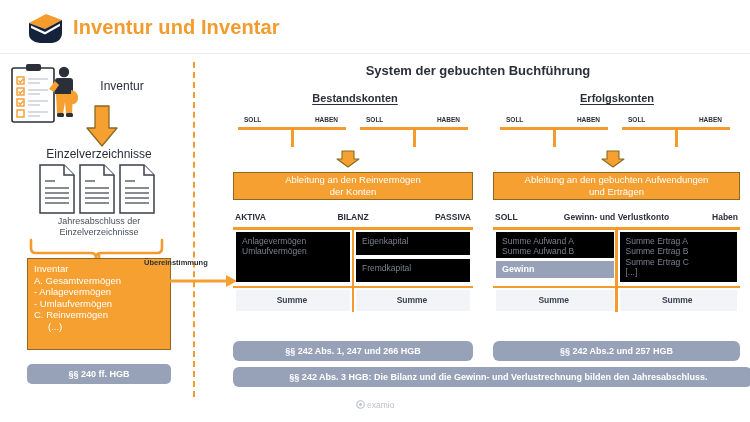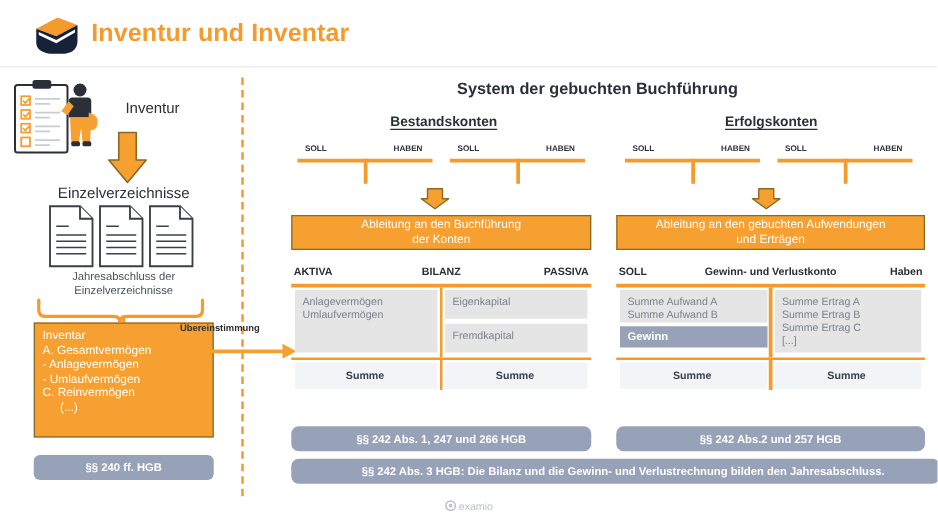--- a/index.html
+++ b/index.html
@@ -129,21 +129,21 @@
   .acct .hdr .c{left:50%;transform:translateX(-50%);font-weight:bold;}
   .acct .hdr .r{right:2px;}
   .acct .topbar{height:2.5px;background:#F59B2E;}
   .acct .body{position:relative;display:flex;gap:0;}
   .acct .colsplit{
     position:absolute;top:0;bottom:0;left:50%;margin-left:-1.2px;
     width:2.5px;background:#F59B2E;
   }
   .cellwrap{box-sizing:border-box;padding:2px 3px;}
   .cell{
-    background:#e5e5e5;color:#7a818f;font-size:8.5px;line-height:10.5px;
+    background:#000000;color:#7a818f;font-size:8.5px;line-height:10.5px;
     box-sizing:border-box;padding:4px 6px;
   }
   .cell.gewinn{
     background:#97A2B8;color:#ffffff;font-weight:bold;font-size:9px;
   }
   .acct .midbar{height:2.5px;background:#F59B2E;}
   .sumrow{position:relative;display:flex;}
   .sumcell{
     background:#f2f4f7;color:#3b4050;font-size:8.5px;font-weight:bold;
     text-align:center;box-sizing:border-box;padding:5px 8px 6px 6px;
@@ -330,21 +330,21 @@
     </svg>
   </div>
   <div class="sm-arrow" id="sma2">
     <svg width="26" height="18" viewBox="0 0 26 18">
       <path d="M7 1 h12 v8 h5 L13 17 L2 9 h5 z" fill="#F5A030" stroke="#8a6a22" stroke-width="1.1" stroke-linejoin="round"></path>
     </svg>
   </div>
 
   <div class="abl-box" id="abl1">
     <div>
-      <div>Ableitung an den Buchführung</div>
+      <div>Ableitung an den Reinvermögen</div>
       <div>der Konten</div>
     </div>
   </div>
   <div class="abl-box" id="abl2">
     <div>
       <div>Ableitung an den gebuchten Aufwendungen</div>
       <div>und Erträgen</div>
     </div>
   </div>
 

